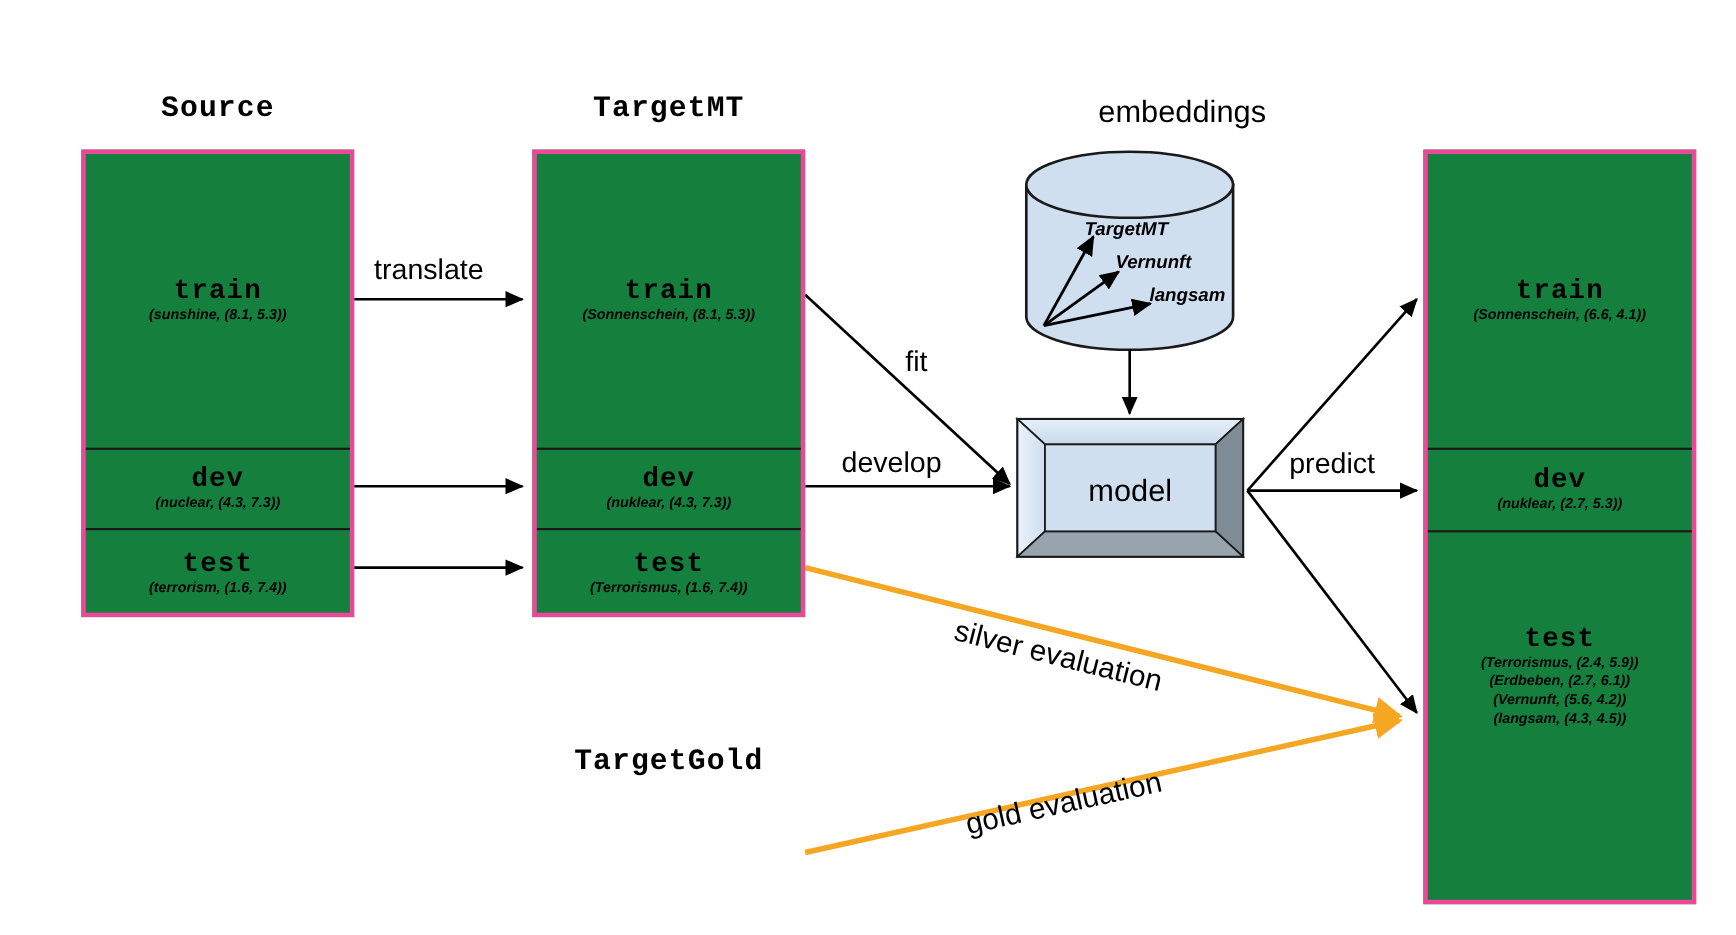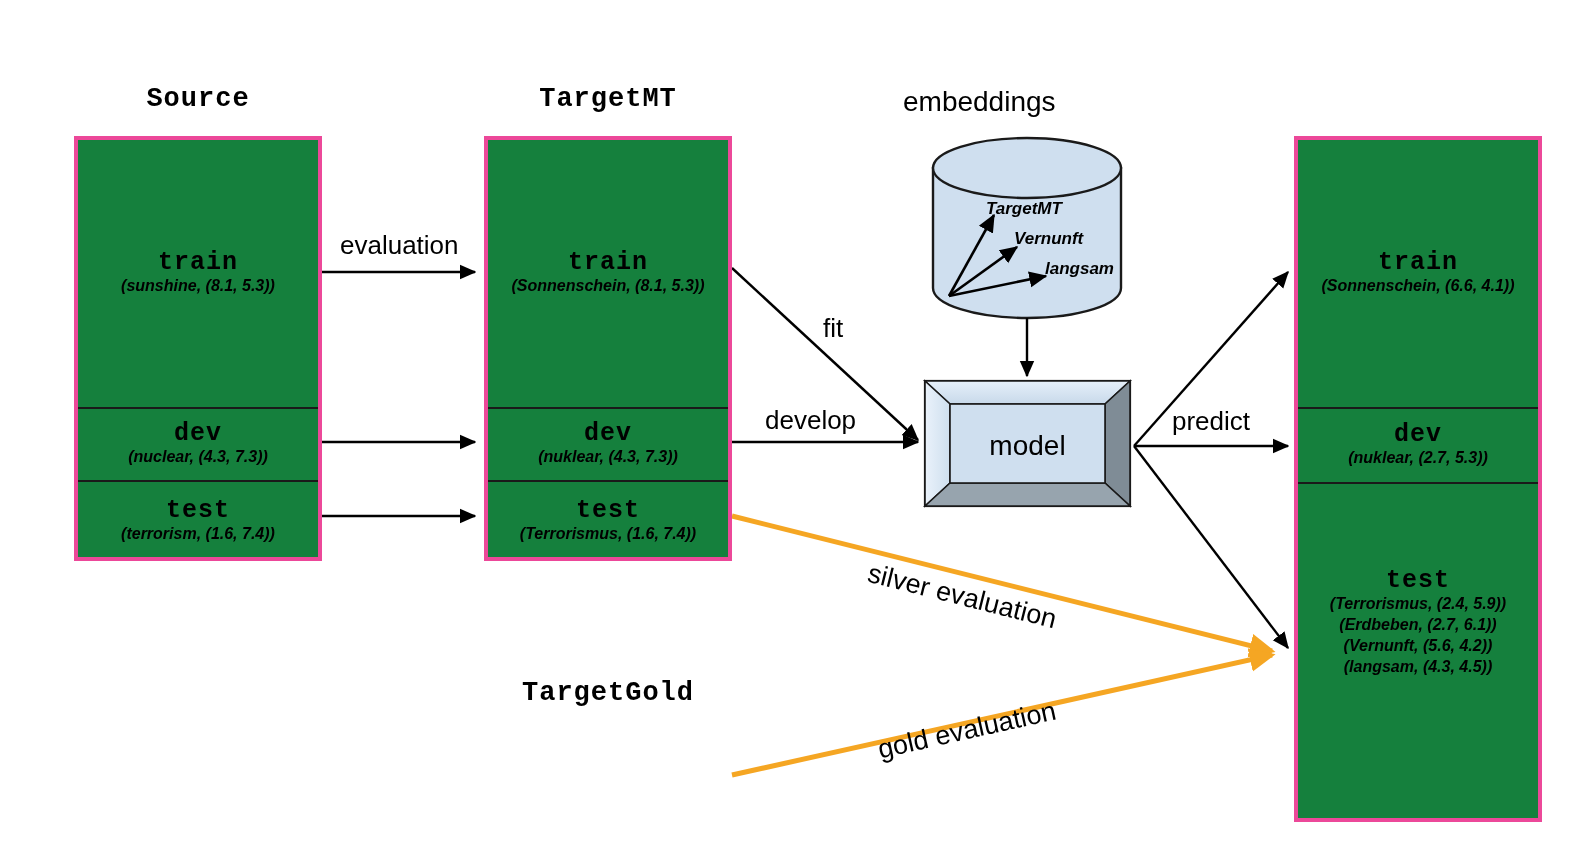--- a/index.html
+++ b/index.html
@@ -32,21 +32,21 @@
     letter-spacing: 1px;
     color: #000;
     text-align: center;
     white-space: nowrap;
   }
   .plain-title {
     position: absolute;
     font-family: "Liberation Sans", sans-serif;
     font-size: 28px;
     color: #000;
-    text-align: left;
+    text-align: right;
     white-space: nowrap;
   }
   .box {
     position: absolute;
     background: #15803d;
     border: 4px solid #ec4899;
     box-sizing: border-box;
     text-decoration: underline;
   }
   .cell {
@@ -66,21 +66,21 @@
   .cell-name {
     font-family: "Liberation Mono", monospace;
     font-weight: bold;
     font-size: 25px;
     letter-spacing: 1px;
     line-height: 1.05;
     color: #000;
   }
   .cell-entry {
     font-family: "Liberation Sans", sans-serif;
-    font-size: 16px;
+    font-size: 13px;
     font-weight: bold;
     font-style: italic;
     line-height: 1.3;
     color: #000;
     white-space: nowrap;
   }
   .edge-label {
     position: absolute;
     font-family: "Liberation Sans", sans-serif;
     font-size: 26px;
@@ -249,21 +249,21 @@
     </div>
   </div>
 
 
   <div class="emb-word" style="left:966px; top:199px;">TargetMT</div>
   <div class="emb-word" style="left:994px; top:229px;">Vernunft</div>
   <div class="emb-word" style="left:1025px; top:259px;">langsam</div>
 
   <div class="model-label" style="left:930px; top:430px; width:155px; text-align:center;">model</div>
 
-  <div class="edge-label" style="left:320px; top:230px;">evaluation</div>
+  <div class="edge-label" style="left:320px; top:230px;">translate</div>
   <div class="edge-label" style="left:803px; top:313px;">fit</div>
   <div class="edge-label" style="left:745px; top:405px;">develop</div>
   <div class="edge-label" style="left:1152px; top:406px;">predict</div>
 
   <div class="rot-label" style="left:852px; top:558px; transform: rotate(14.1deg);">silver evaluation</div>
   <div class="rot-label" style="left:855px; top:735px; transform: rotate(-12.5deg);">gold evaluation</div>
 
 </div>
 
 </body></html>

